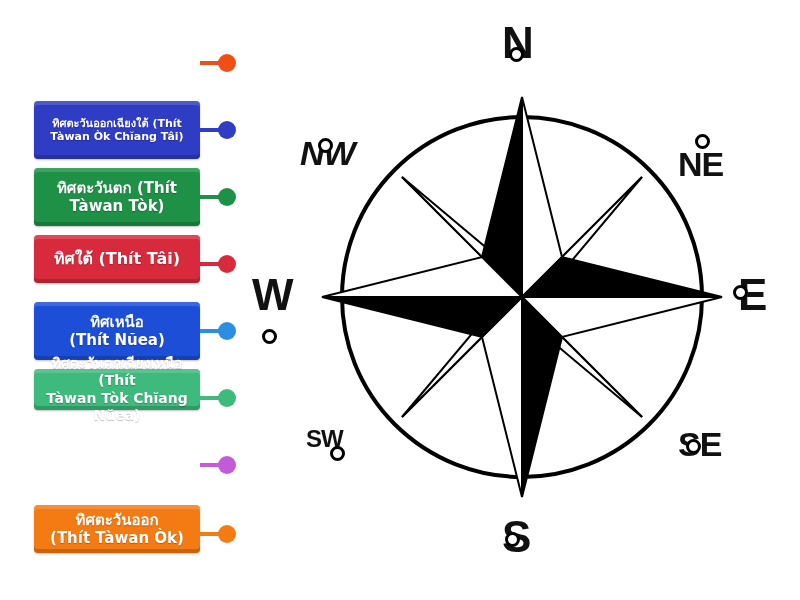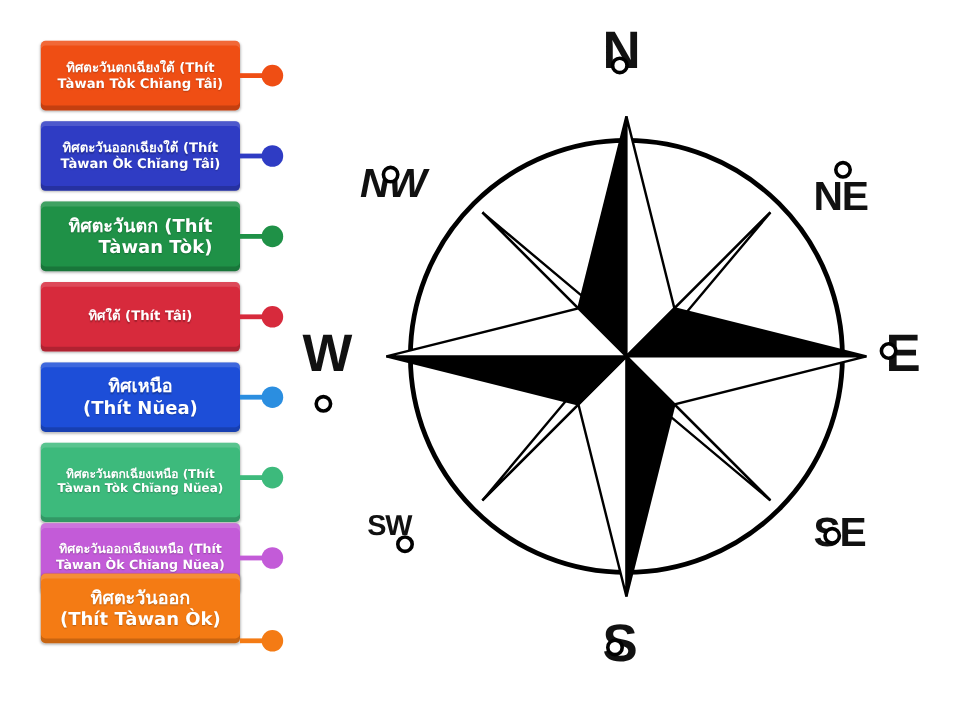--- a/index.html
+++ b/index.html
@@ -29,62 +29,54 @@
     }
     .dir-label {
       position: absolute; font-family: "Liberation Sans", "DejaVu Sans", sans-serif;
       font-weight: bold; color: #111; letter-spacing: -1px;
     }
   </style>
 </head>
 <body>
 
 <div class="labels" id="labels">
-    <div class="tile" style="top: 34px; height: 58px; background: rgb(239, 78, 20); font-size: 11px;">
-      <span class="txt">ทิศตะวันตกเฉียงใต้ (Thít
-Tàwan Tòk Chĭang Tâi)</span>
-    </div>
     <div class="connector" style="top: 61px; background: rgb(239, 78, 20);"></div>
     <div class="knob" style="top: 54px; background: rgb(239, 78, 20);"></div>
     <div class="tile" style="top: 101px; height: 58px; background: rgb(47, 60, 196); font-size: 11px;">
       <span class="txt">ทิศตะวันออกเฉียงใต้ (Thít
 Tàwan Òk Chĭang Tâi)</span>
     </div>
     <div class="connector" style="top: 128px; background: rgb(47, 60, 196);"></div>
     <div class="knob" style="top: 121px; background: rgb(47, 60, 196);"></div>
-    <div class="tile" style="top: 168px; height: 58px; background: rgb(31, 145, 71); font-size: 15px; text-align: right;">
+    <div class="tile" style="top: 168px; height: 58px; background: rgb(31, 145, 71); font-size: 15px;">
       <span class="txt">ทิศตะวันตก (Thít
 Tàwan Tòk)</span>
     </div>
     <div class="connector" style="top: 195px; background: rgb(31, 145, 71);"></div>
     <div class="knob" style="top: 188px; background: rgb(31, 145, 71);"></div>
-    <div class="tile" style="top: 235px; height: 58px; background: rgb(215, 42, 60); font-size: 11px;">
+    <div class="tile" style="top: 235px; height: 48px; background: rgb(215, 42, 60); font-size: 16px;">
       <span class="txt">ทิศใต้ (Thít Tâi)</span>
     </div>
     <div class="connector" style="top: 262px; background: rgb(215, 42, 60);"></div>
     <div class="knob" style="top: 255px; background: rgb(215, 42, 60);"></div>
     <div class="tile" style="top: 302px; height: 58px; background: #1d4ed8; font-size: 15px;">
       <span class="txt">ทิศเหนือ
 (Thít Nŭea)</span>
     </div>
     <div class="connector" style="top: 329px; background: rgb(43, 142, 224);"></div>
     <div class="knob" style="top: 322px; background: rgb(43, 142, 224);"></div>
-    <div class="tile" style="top: 369px; height: 66px; background: rgb(61, 186, 124); font-size: 10px;">
+    <div class="tile" style="top: 369px; height: 41px; background: rgb(61, 186, 124); font-size: 14px;">
       <span class="txt">ทิศตะวันตกเฉียงเหนือ (Thít
 Tàwan Tòk Chĭang Nŭea)</span>
     </div>
     <div class="connector" style="top: 396px; background: rgb(61, 186, 124);"></div>
     <div class="knob" style="top: 389px; background: rgb(61, 186, 124);"></div>
-    <div class="tile" style="top: 436px; height: 58px; background: rgb(195, 91, 216); font-size: 10.5px;">
-      <span class="txt">ทิศตะวันออกเฉียงเหนือ (Thít
-Tàwan Òk Chĭang Nŭea)</span>
-    </div>
     <div class="connector" style="top: 463px; background: rgb(195, 91, 216);"></div>
     <div class="knob" style="top: 456px; background: rgb(195, 91, 216);"></div>
-    <div class="tile" style="top: 478px; height: 58px; background: rgb(244, 123, 20); font-size: 15px;">
+    <div class="tile" style="top: 505px; height: 48px; background: rgb(244, 123, 20); font-size: 15px;">
       <span class="txt">ทิศตะวันออก
 (Thít Tàwan Òk)</span>
     </div>
     <div class="connector" style="top: 532px; background: rgb(244, 123, 20);"></div>
     <div class="knob" style="top: 525px; background: rgb(244, 123, 20);"></div>
   </div>
 
 <div class="compass-wrap" id="compass">
   <svg width="550" height="600" viewBox="0 0 550 600" style="position:absolute;left:0;top:0;">
     <g transform="translate(272,297)" stroke="#000" stroke-linejoin="miter">

